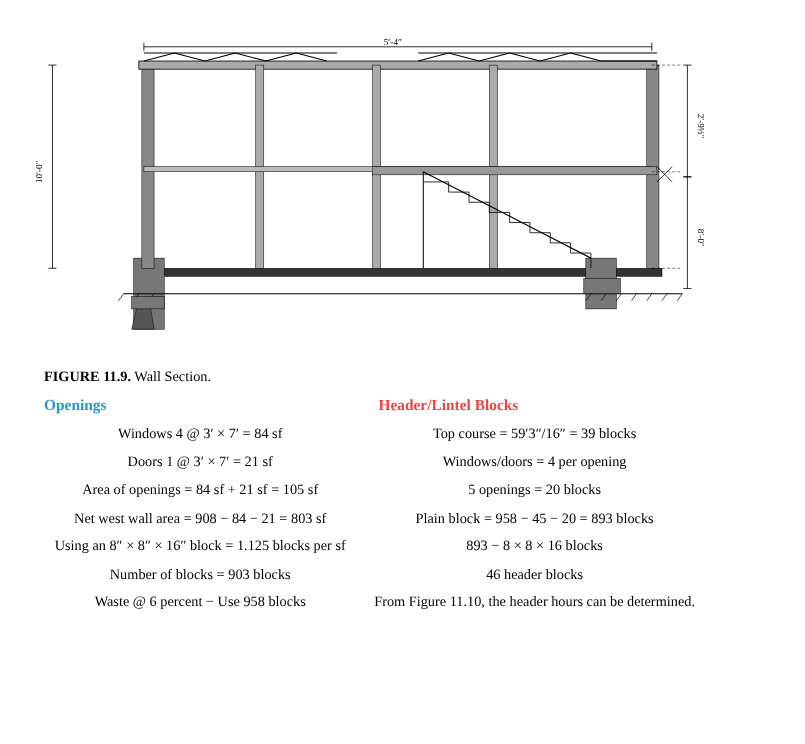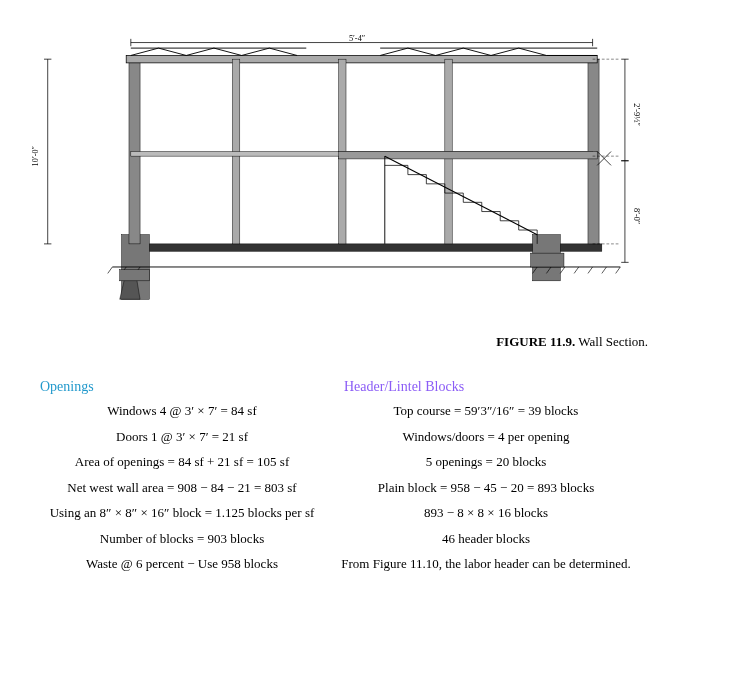--- a/index.html
+++ b/index.html
@@ -33,23 +33,22 @@
     }
 
     .drawing-svg {
       width: 680px;
       height: 300px;
     }
 
     .figure-caption {
       font-size: 13px;
       font-weight: normal;
-      margin-bottom: 29px;
+      margin-bottom: 12px;
       padding-left: 20px;
-      text-align: right;
     }
 
     .figure-caption strong {
       font-weight: bold;
     }
 
     
     .content-area {
       display: flex;
       flex-direction: row;
@@ -61,32 +60,32 @@
     .left-col, .right-col {
       flex: 1;
       display: flex;
       flex-direction: column;
       align-items: center;
     }
 
     .col-header {
       color: #00aadd;
       font-size: 14px;
-      font-weight: normal;
+      font-weight: bold;
       margin-bottom: 6px;
       align-self: flex-start;
       padding-left: 10px;
     }
 
     .left-col .col-header {
       color: #2299cc;
     }
 
     .right-col .col-header {
-      color: #8b5cf6;
+      color: #ef4444;
     }
 
     .col-lines {
       width: 100%;
       display: flex;
       flex-direction: column;
       align-items: center;
       gap: 6px;
     }
 
@@ -234,18 +233,18 @@
     <div class="right-col">
       <div class="col-header">Header/Lintel Blocks</div>
       <div class="col-lines">
 
       <div class="line">Top course = 59′3″/16″ = 39 blocks</div>
           <div class="line">Windows/doors = 4 per opening</div>
           <div class="line">5 openings = 20 blocks</div>
           <div class="line">Plain block = 958 − 45 − 20 = 893 blocks</div>
           <div class="line">893 − 8 × 8 × 16 blocks</div>
           <div class="line">46 header blocks</div>
-          <div class="line">From Figure 11.10, the labor header can be determined.</div>
+          <div class="line">From Figure 11.10, the header hours can be determined.</div>
         </div>
     </div>
 
   </div>
 </div>
 
 </body></html>

